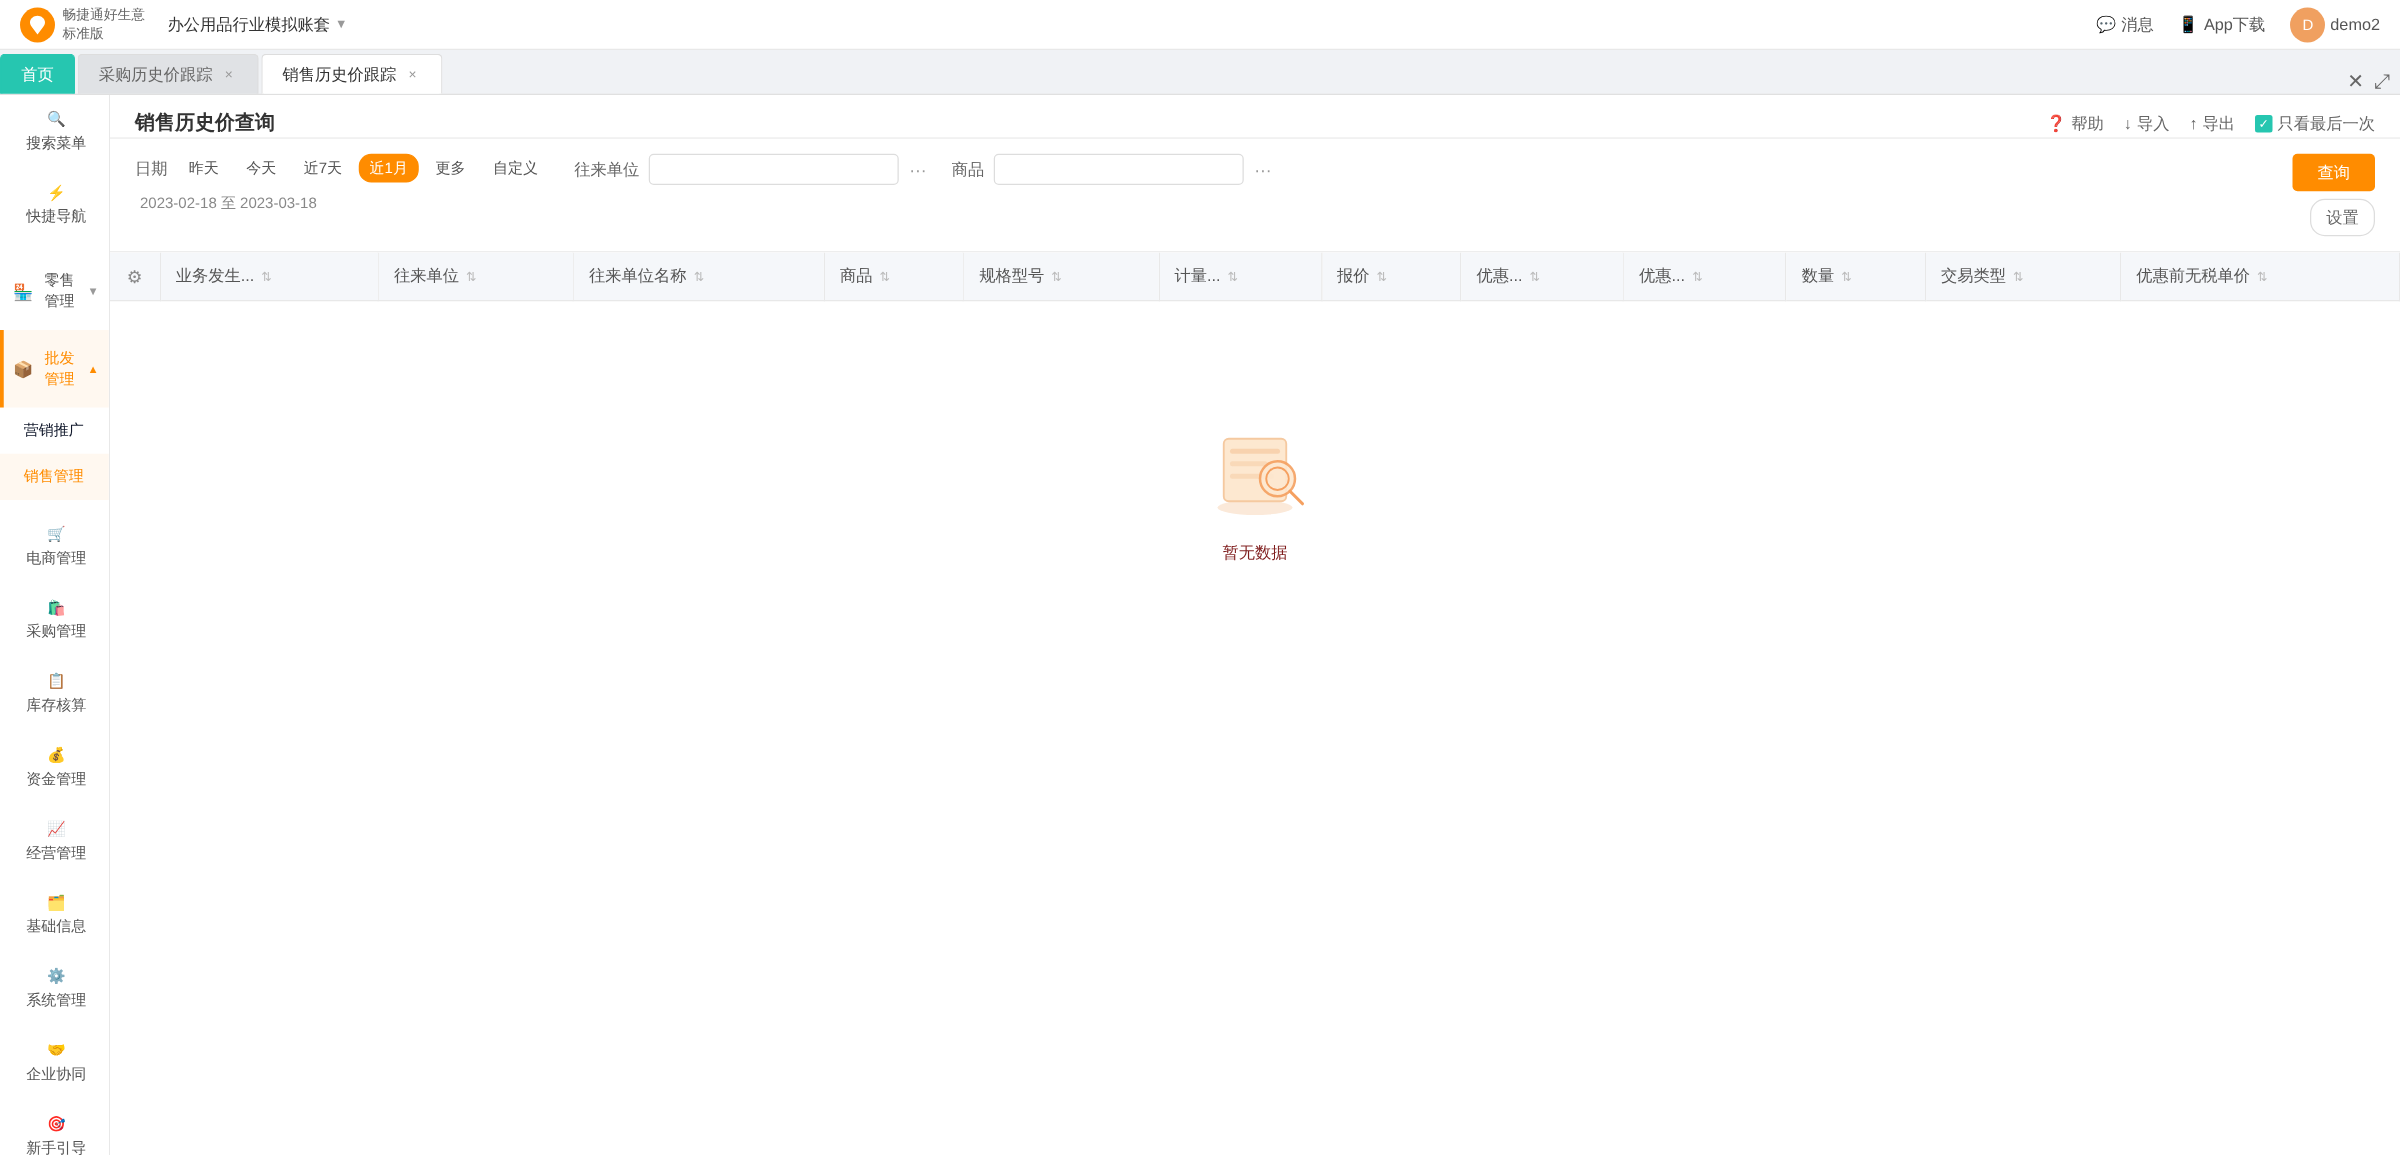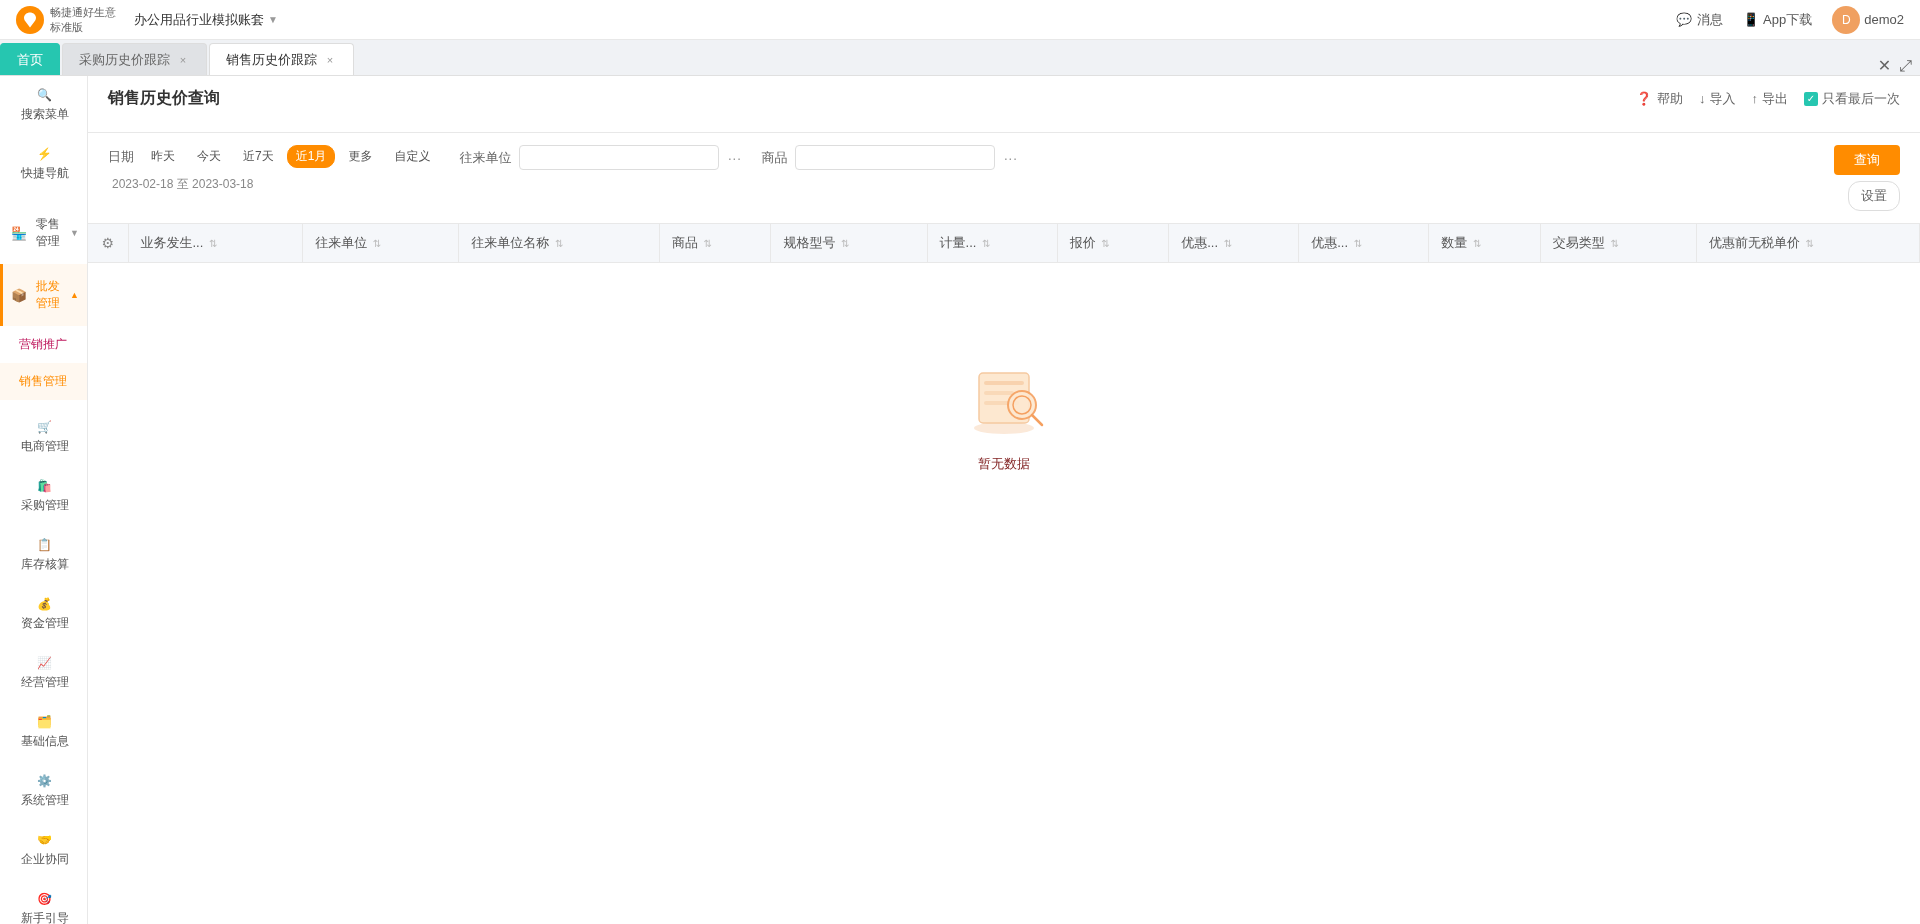--- a/index.html
+++ b/index.html
@@ -172,21 +172,21 @@
     }
     .sidebar-divider {
       height: 1px;
       background: #f0f0f0;
       margin: 4px 8px;
     }
     .sidebar-sub-item {
       padding: 10px 8px 10px 16px;
       cursor: pointer;
       font-size: 12px;
-      color: #be185d;
+      color: #0f172a;
       border-left: 3px solid transparent;
     }
     .sidebar-sub-item.active { color: #ff8c00; background: #fff8f0; }
 
     
     .content-area {
       flex: 1;
       display: flex;
       flex-direction: column;
       overflow: hidden;
@@ -197,21 +197,21 @@
     .page-header {
       background: white;
       padding: 12px 20px 0 20px;
       border-bottom: 1px solid #e8e8e8;
       flex-shrink: 0;
     }
     .page-title-row {
       display: flex;
       align-items: center;
       justify-content: space-between;
-      margin-bottom: 23px;
+      margin-bottom: 1px;
       text-align: right;
     }
     .page-title {
       font-size: 16px;
       font-weight: bold;
       color: #333;
     }
     .page-actions {
       display: flex;
       align-items: center;

